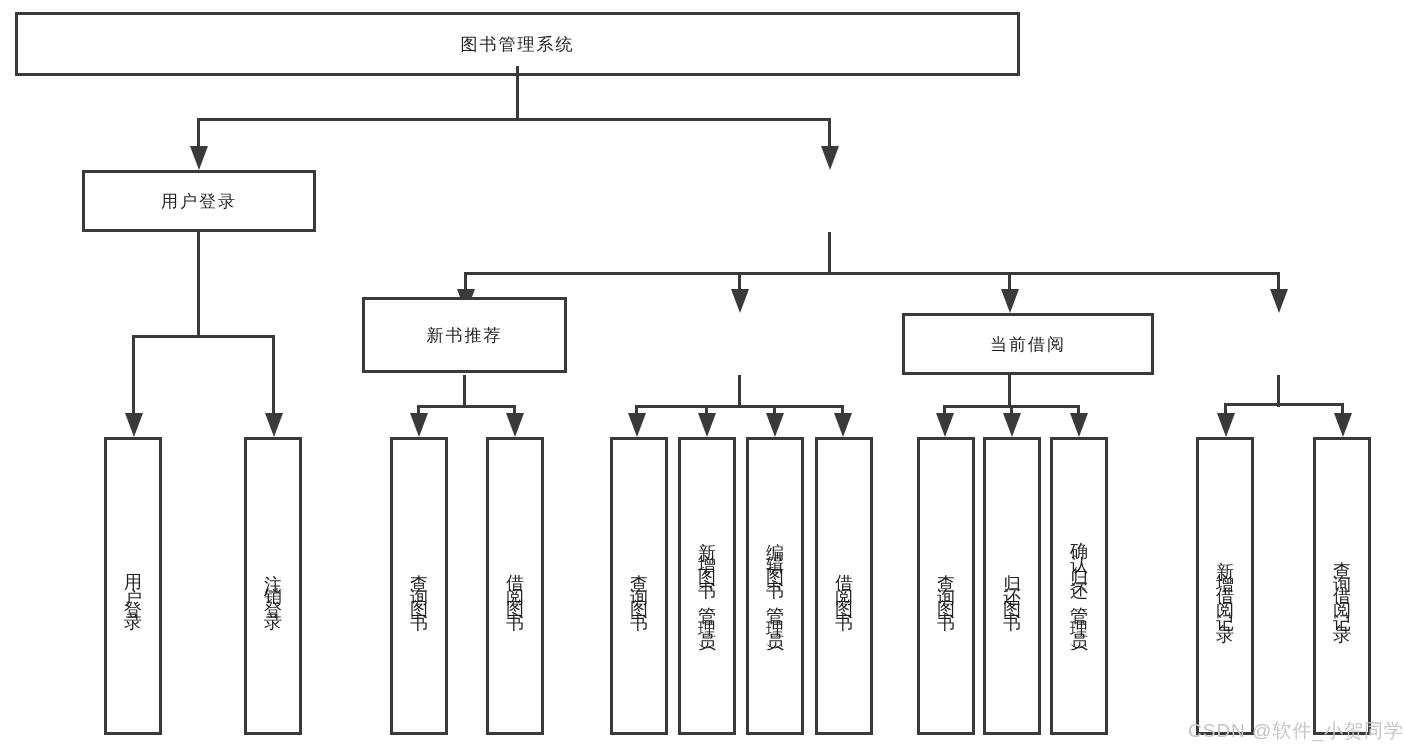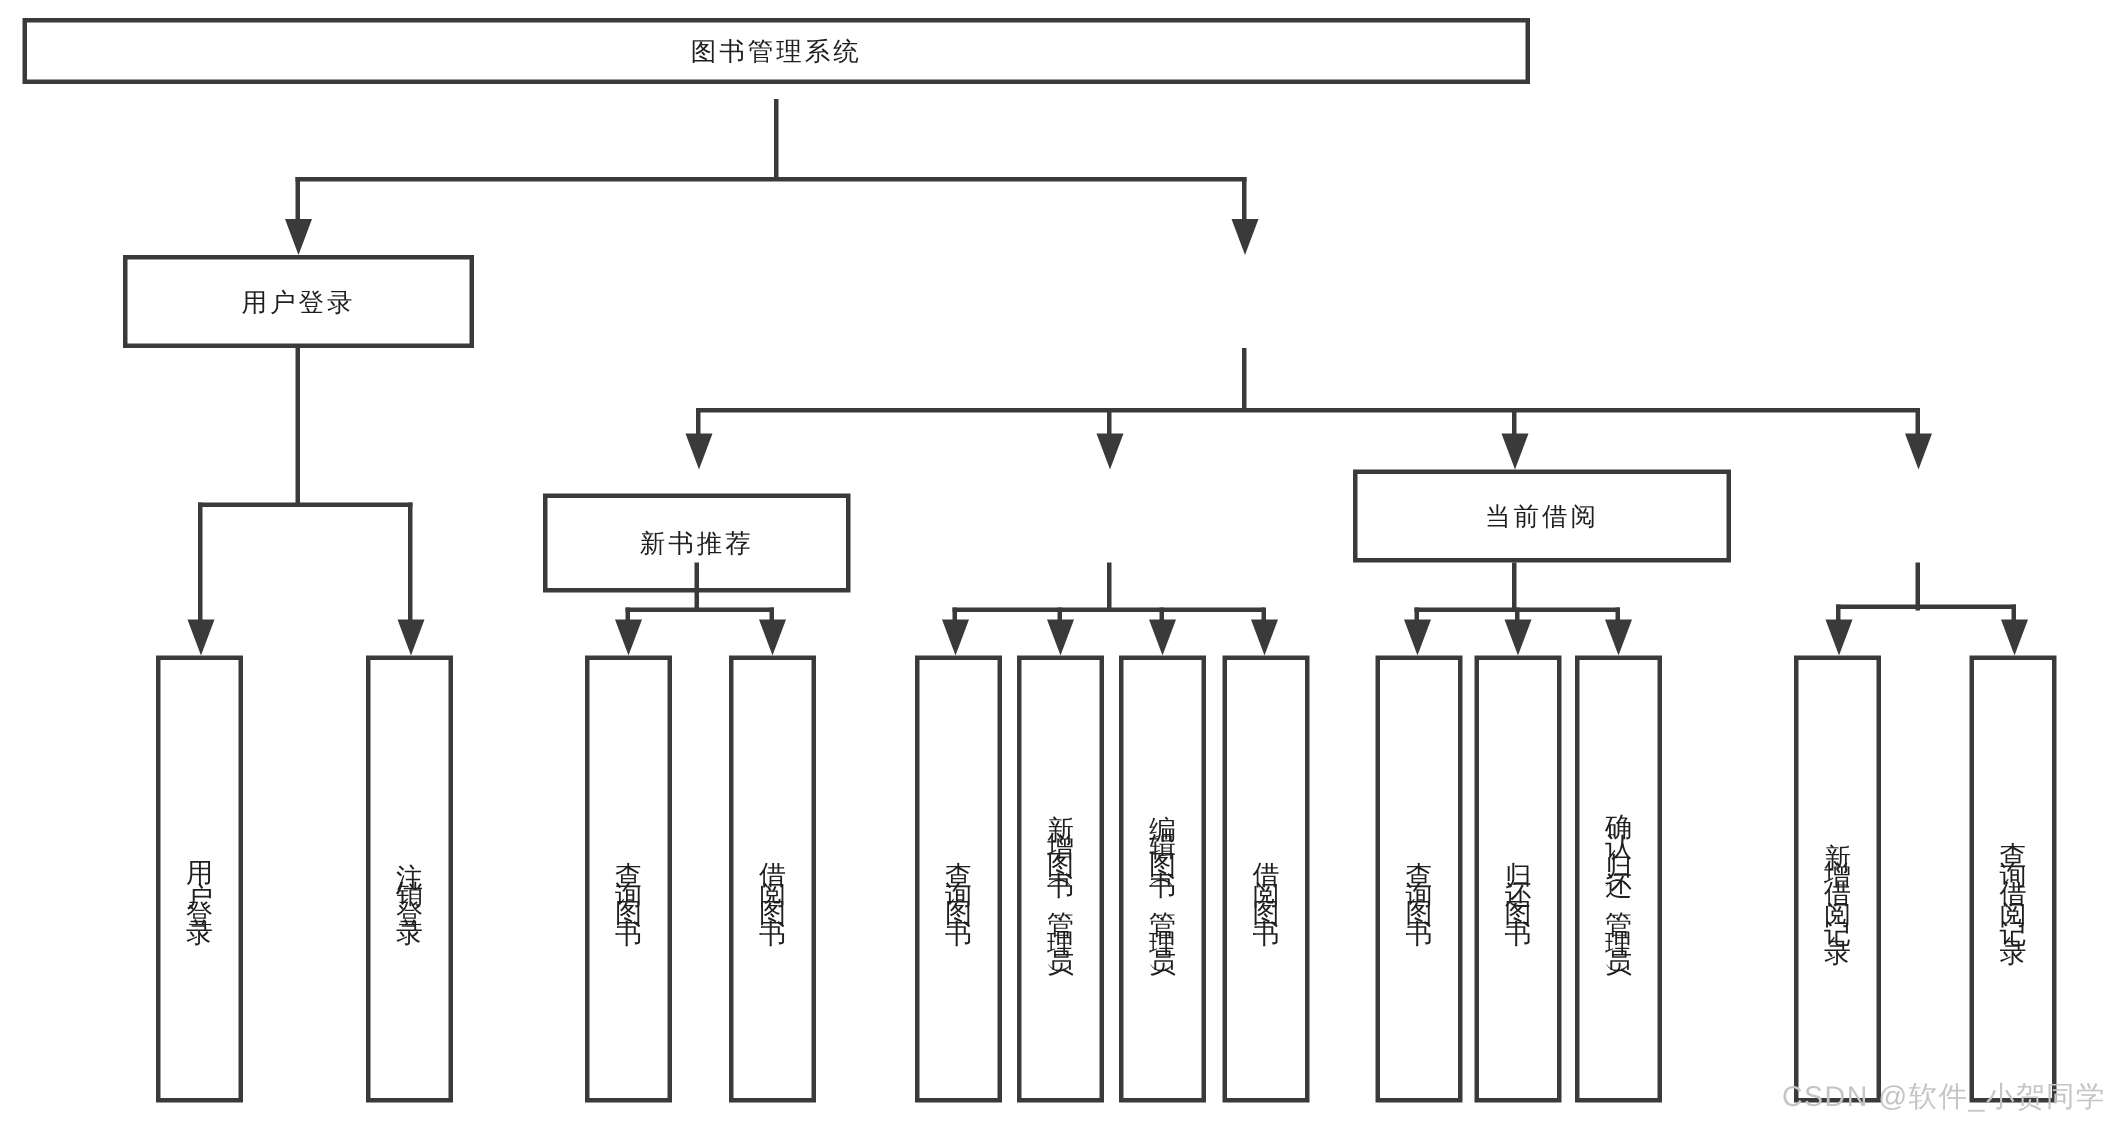--- a/index.html
+++ b/index.html
@@ -59,21 +59,21 @@
     color:var(--wm);
     letter-spacing:1px;
     white-space:nowrap;
   }
 </style>
 </head>
 <body>
 
 <div class="stage">
 
-  <div class="hbox" style="left:15px;top:12px;width:1005px;height:44px;">图书管理系统</div>
+  <div class="hbox" style="left:15px;top:12px;width:1005px;height:64px;">图书管理系统</div>
 
   <i class="vl" style="left:516px;top:66px;height:54px;"></i>
   <i class="hl" style="left:197px;top:118px;width:634px;"></i>
   <i class="vl" style="left:197px;top:118px;height:32px;"></i>
   <i class="arr" style="left:190px;top:146px;"></i>
   <i class="vl" style="left:828px;top:118px;height:32px;"></i>
   <i class="arr" style="left:821px;top:146px;"></i>
 
   <div class="hbox" style="left:82px;top:170px;width:234px;height:62px;">用户登录</div>
 
@@ -88,21 +88,21 @@
   <i class="hl" style="left:464px;top:272px;width:816px;"></i>
   <i class="vl" style="left:464px;top:272px;height:20px;"></i>
   <i class="arr" style="left:457px;top:289px;"></i>
   <i class="vl" style="left:738px;top:272px;height:20px;"></i>
   <i class="arr" style="left:731px;top:289px;"></i>
   <i class="vl" style="left:1008px;top:272px;height:20px;"></i>
   <i class="arr" style="left:1001px;top:289px;"></i>
   <i class="vl" style="left:1277px;top:272px;height:20px;"></i>
   <i class="arr" style="left:1270px;top:289px;"></i>
 
-  <div class="hbox" style="left:362px;top:329px;width:205px;height:66px;">新书推荐</div>
+  <div class="hbox" style="left:362px;top:297px;width:205px;height:76px;">新书推荐</div>
   <div class="hbox" style="left:902px;top:313px;width:252px;height:62px;font-family:Liberation Mono, monospace;">当前借阅</div>
 
   <i class="vl" style="left:463px;top:375px;height:32px;"></i>
   <i class="hl" style="left:417px;top:405px;width:99px;"></i>
   <i class="vl" style="left:417px;top:405px;height:12px;"></i>
   <i class="arr" style="left:410px;top:413px;"></i>
   <i class="vl" style="left:513px;top:405px;height:12px;"></i>
   <i class="arr" style="left:506px;top:413px;"></i>
 
   <i class="vl" style="left:738px;top:375px;height:32px;"></i>

